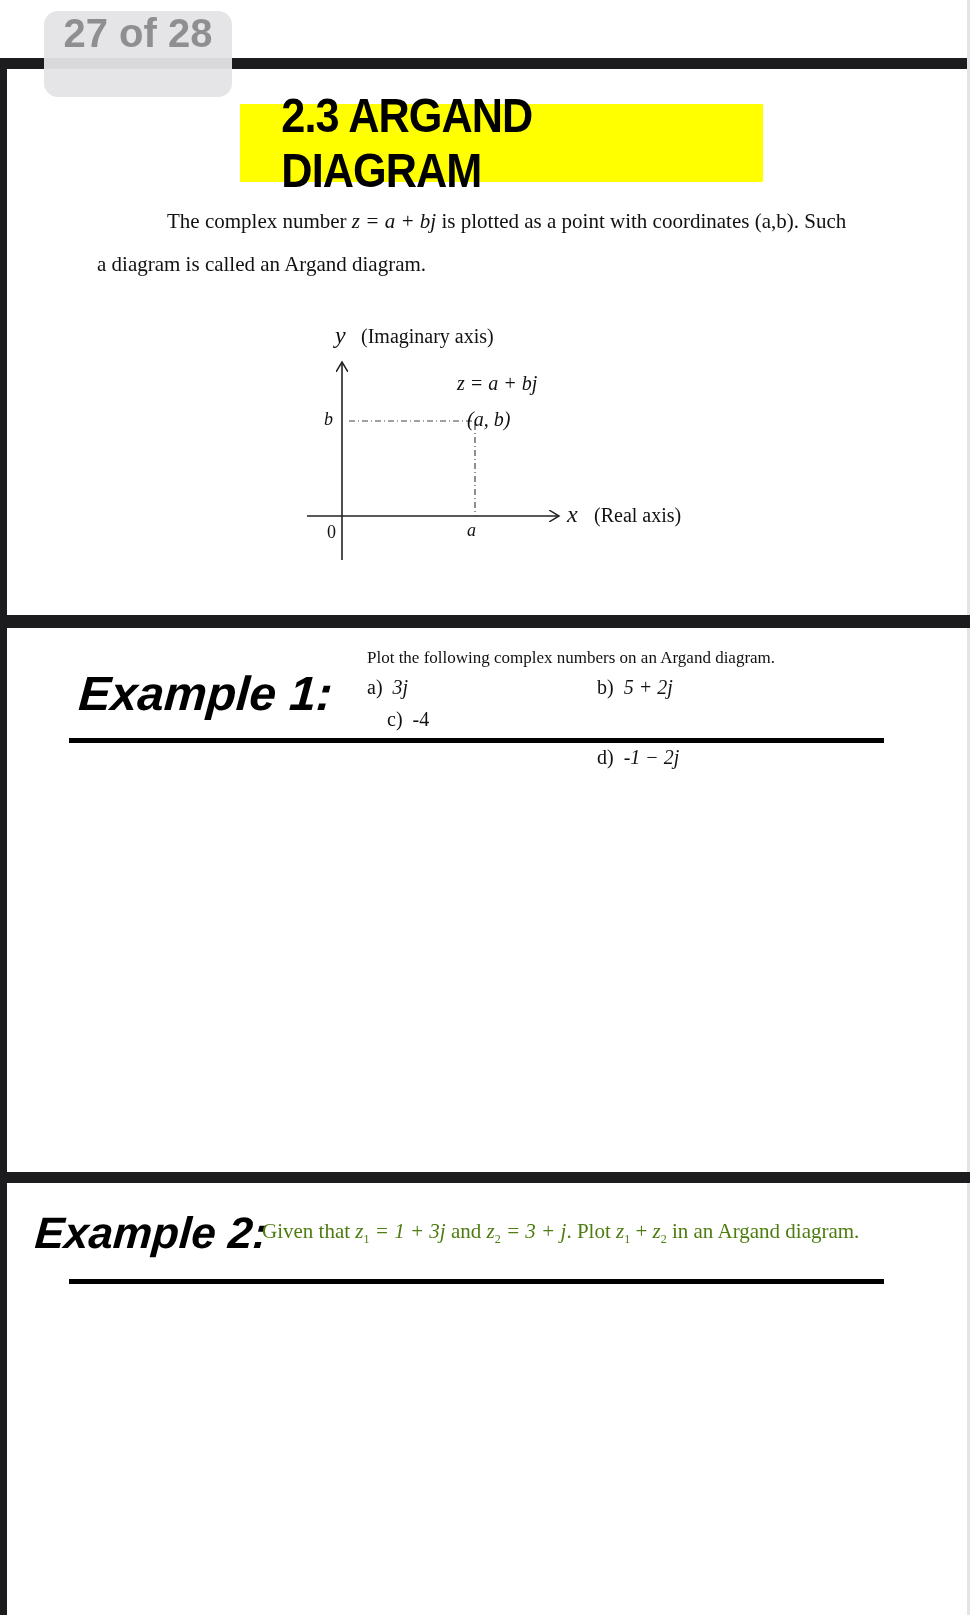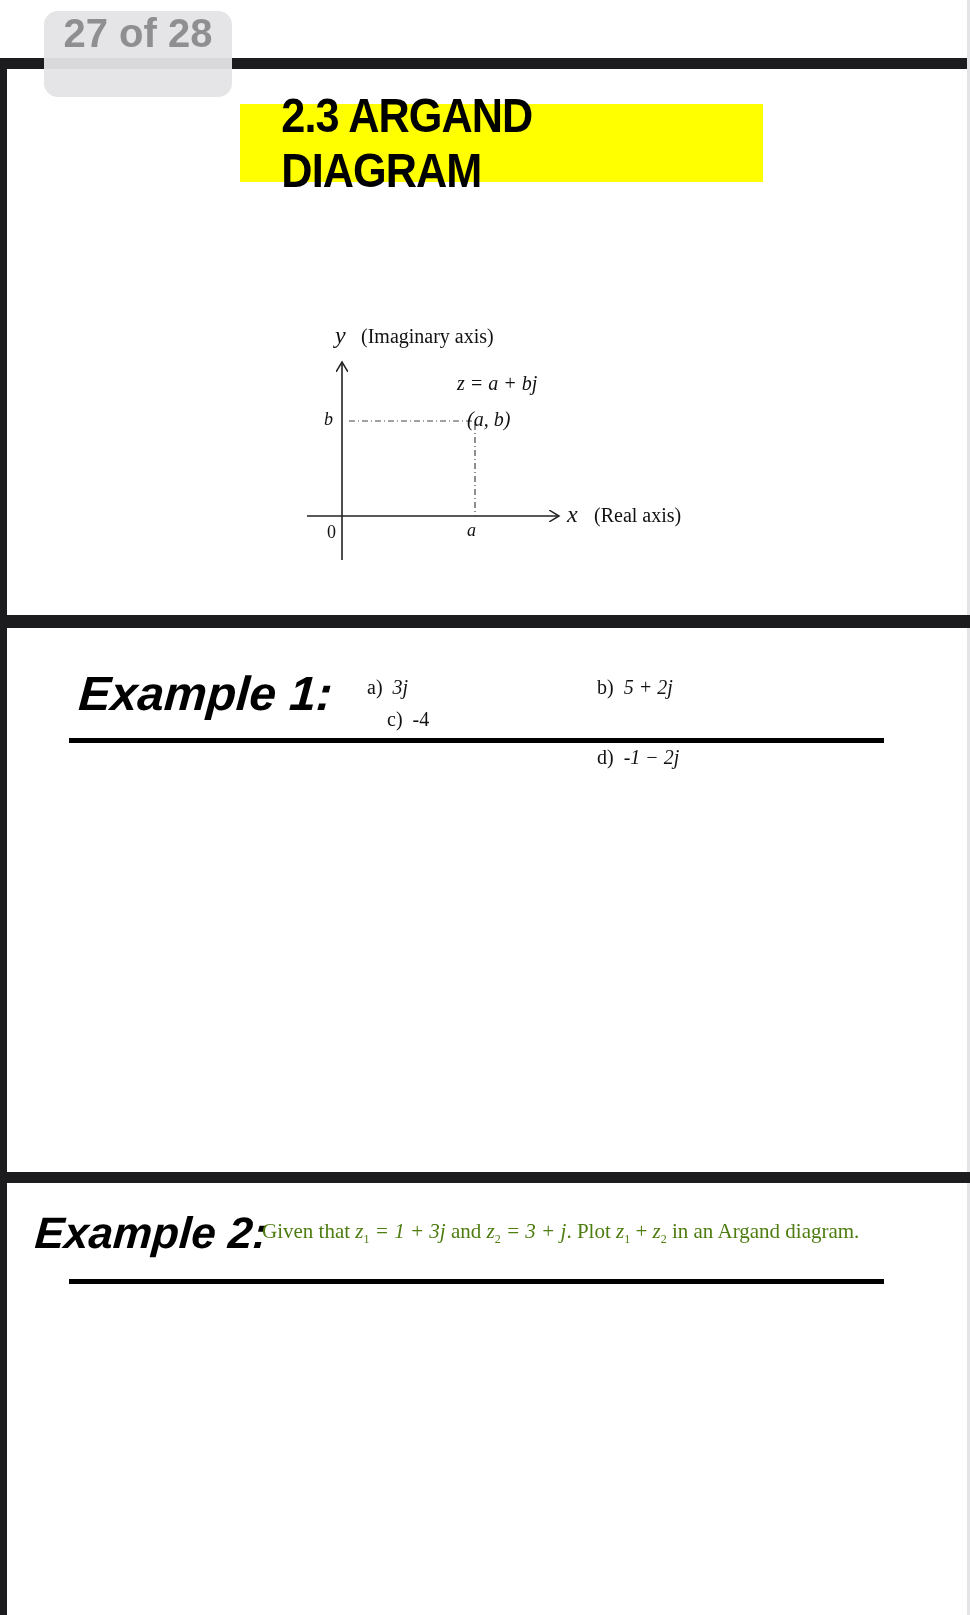--- a/index.html
+++ b/index.html
@@ -39,20 +39,24 @@
 <body>
 
 <div class="page" id="p1">
   <div class="topfill"></div>
   <div class="topbar"></div>
 
   <div class="title-box">
     <span>2.3 ARGAND DIAGRAM</span>
   </div>
 
+  <div class="para">
+    <div class="indent"><span>The complex number </span><span class="math">z = a + bj</span><span> is plotted as a point with coordinates (a,b). Such</span></div>
+    <div>a diagram is called an Argand diagram.</div>
+  </div>
 
   <div class="diagram">
     <svg viewBox="0 0 420 260">
       <defs>
         <marker id="ah" markerWidth="12" markerHeight="12" refX="10" refY="6" orient="auto" markerUnits="userSpaceOnUse">
           <path d="M0,0 L10,6 L0,12" fill="none" stroke="#222" stroke-width="1.5"></path>
         </marker>
       </defs>
       <line x1="45" y1="240" x2="45" y2="42" stroke="#222" stroke-width="1.6" marker-end="url(#ah)"></line>
       <line x1="10" y1="196" x2="262" y2="196" stroke="#222" stroke-width="1.6" marker-end="url(#ah)"></line>
@@ -70,20 +74,21 @@
     <span class="dlabel" style="left:297px;top:184px;">(Real axis)</span>
   </div>
 </div>
 
 <div class="badge">
   <span>27 of 28</span>
 </div>
 
 <div class="page" id="p2">
   <div class="ex-title ex1-title">Example 1:</div>
+  <div class="ex1-q">Plot the following complex numbers on an Argand diagram.</div>
   <div class="ex1-item" style="left:360px;top:48px;"><span>a)</span>&nbsp; <span class="math">3j</span></div>
   <div class="ex1-item" style="left:590px;top:48px;"><span>b)</span>&nbsp; <span class="math">5 + 2j</span></div>
   <div class="ex1-item" style="left:380px;top:80px;"><span>c)</span>&nbsp; <span>-4</span></div>
   <div class="ex1-item" style="left:590px;top:80px;margin-top:38px;"><span>d)</span>&nbsp; <span class="math">-1 − 2j</span></div>
   <div class="rule" style="top:110px;"></div>
 </div>
 
 <div class="page" id="p3">
   <div class="ex-title ex2-title">Example 2:</div>
   <div class="ex2-text">

